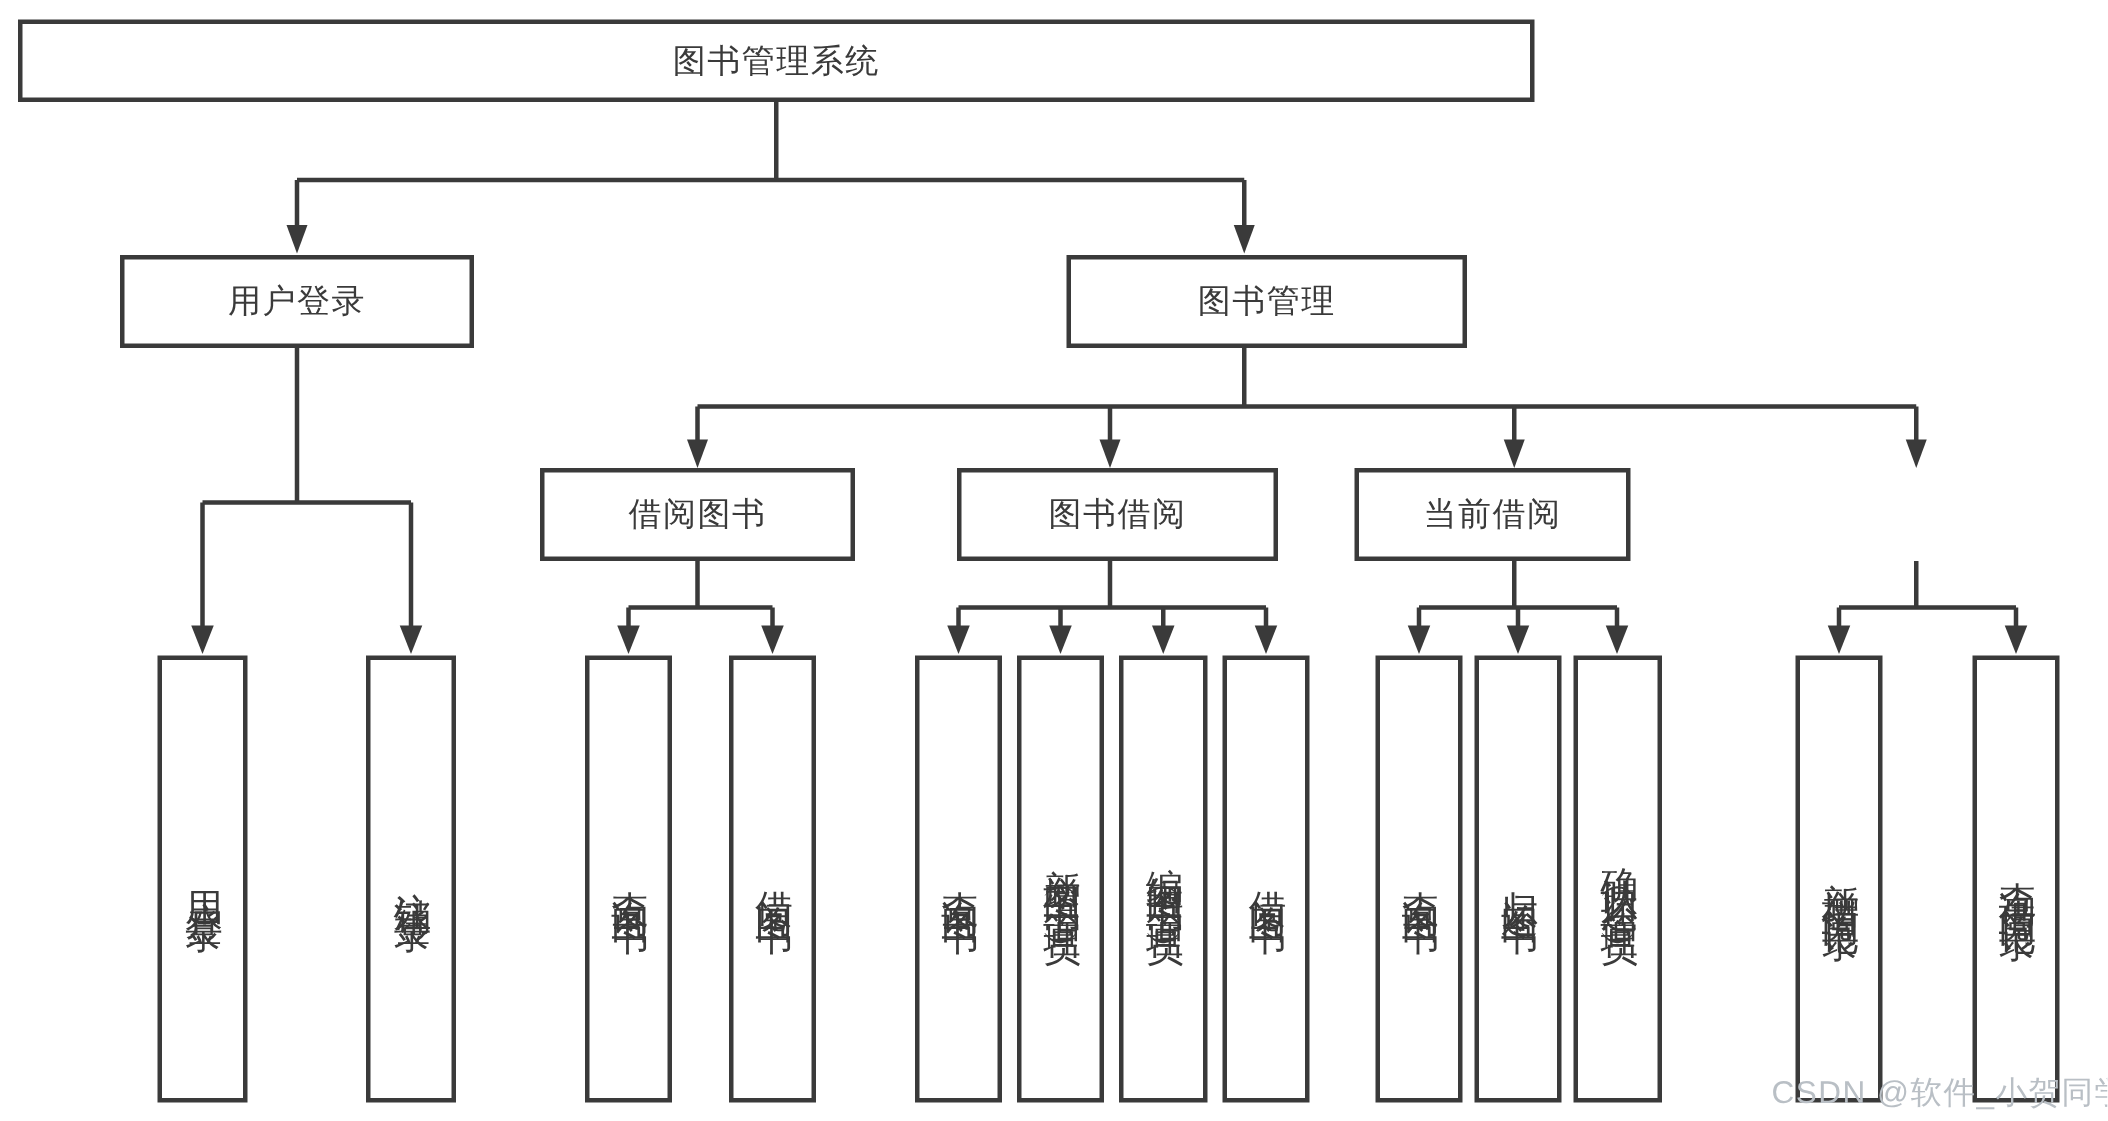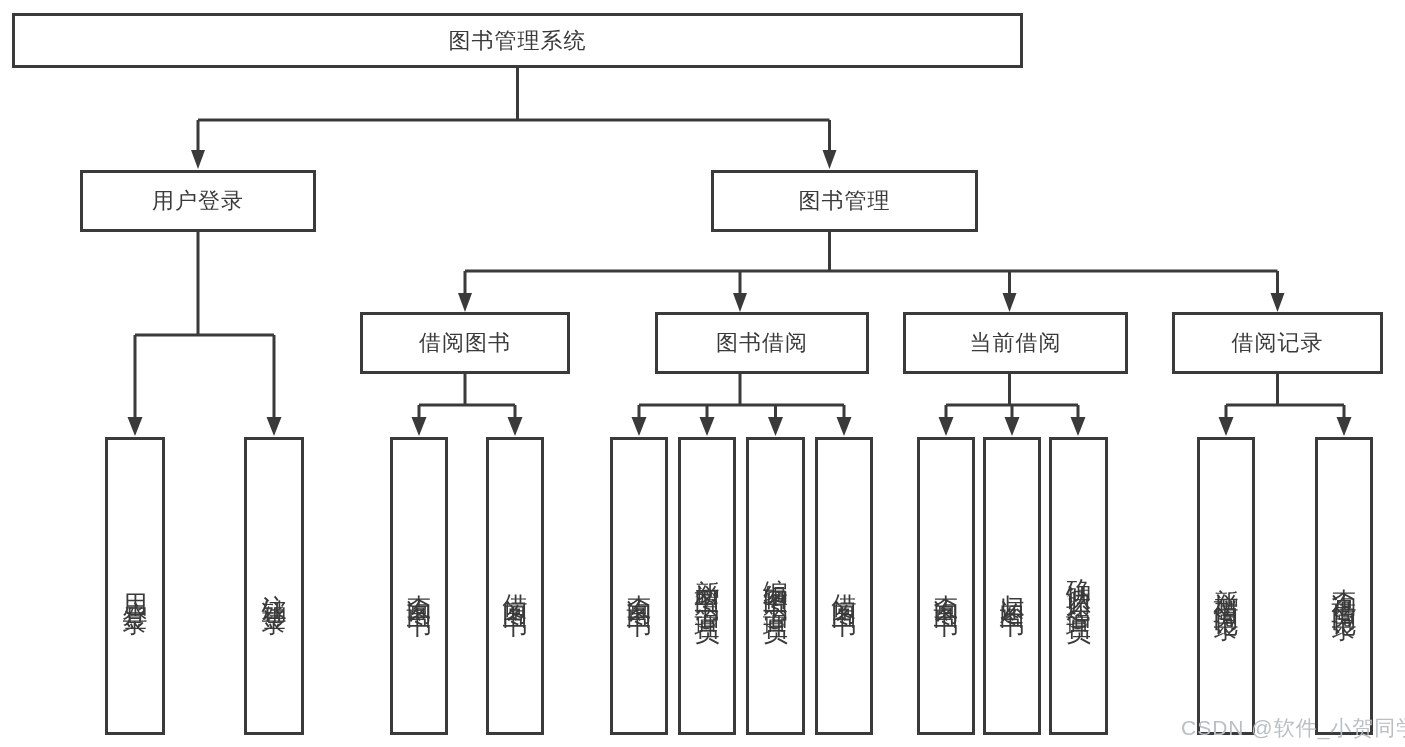--- a/index.html
+++ b/index.html
@@ -93,28 +93,25 @@
   <div class="box hbox" style="left:80px; top:170px; width:236px; height:62px;">
     <span>用户登录</span>
   </div>
   <div class="box hbox" style="left:711px; top:170px; width:267px; height:62px;">
     <span>图书管理</span>
   </div>
 
   <div class="box hbox" style="left:360px; top:312px; width:210px; height:62px;">
     <span>借阅图书</span>
   </div>
-  <div class="box hbox" style="left:655px; top:312px; width:214px; height:62px;">
+  <div class="box hbox" style="left:638px; top:312px; width:214px; height:62px;">
     <span>图书借阅</span>
   </div>
-  <div class="box hbox" style="left:903px; top:312px; width:225px; height:62px;">
+  <div class="box hbox" style="left:903px; top:312px; width:184px; height:62px;">
     <span>当前借阅</span>
-  </div>
-  <div class="box hbox" style="left:1172px; top:312px; width:211px; height:62px;">
-    <span>借阅记录</span>
   </div>
 
   <div class="box leaf" style="left:105px; top:437px; width:60px; height:298px;">
     <span class="vtext">用户登录</span>
   </div>
   <div class="box leaf" style="left:244px; top:437px; width:60px; height:298px;">
     <span class="vtext">注销登录</span>
   </div>
 
   <div class="box leaf" style="left:390px; top:437px; width:58px; height:298px;">

